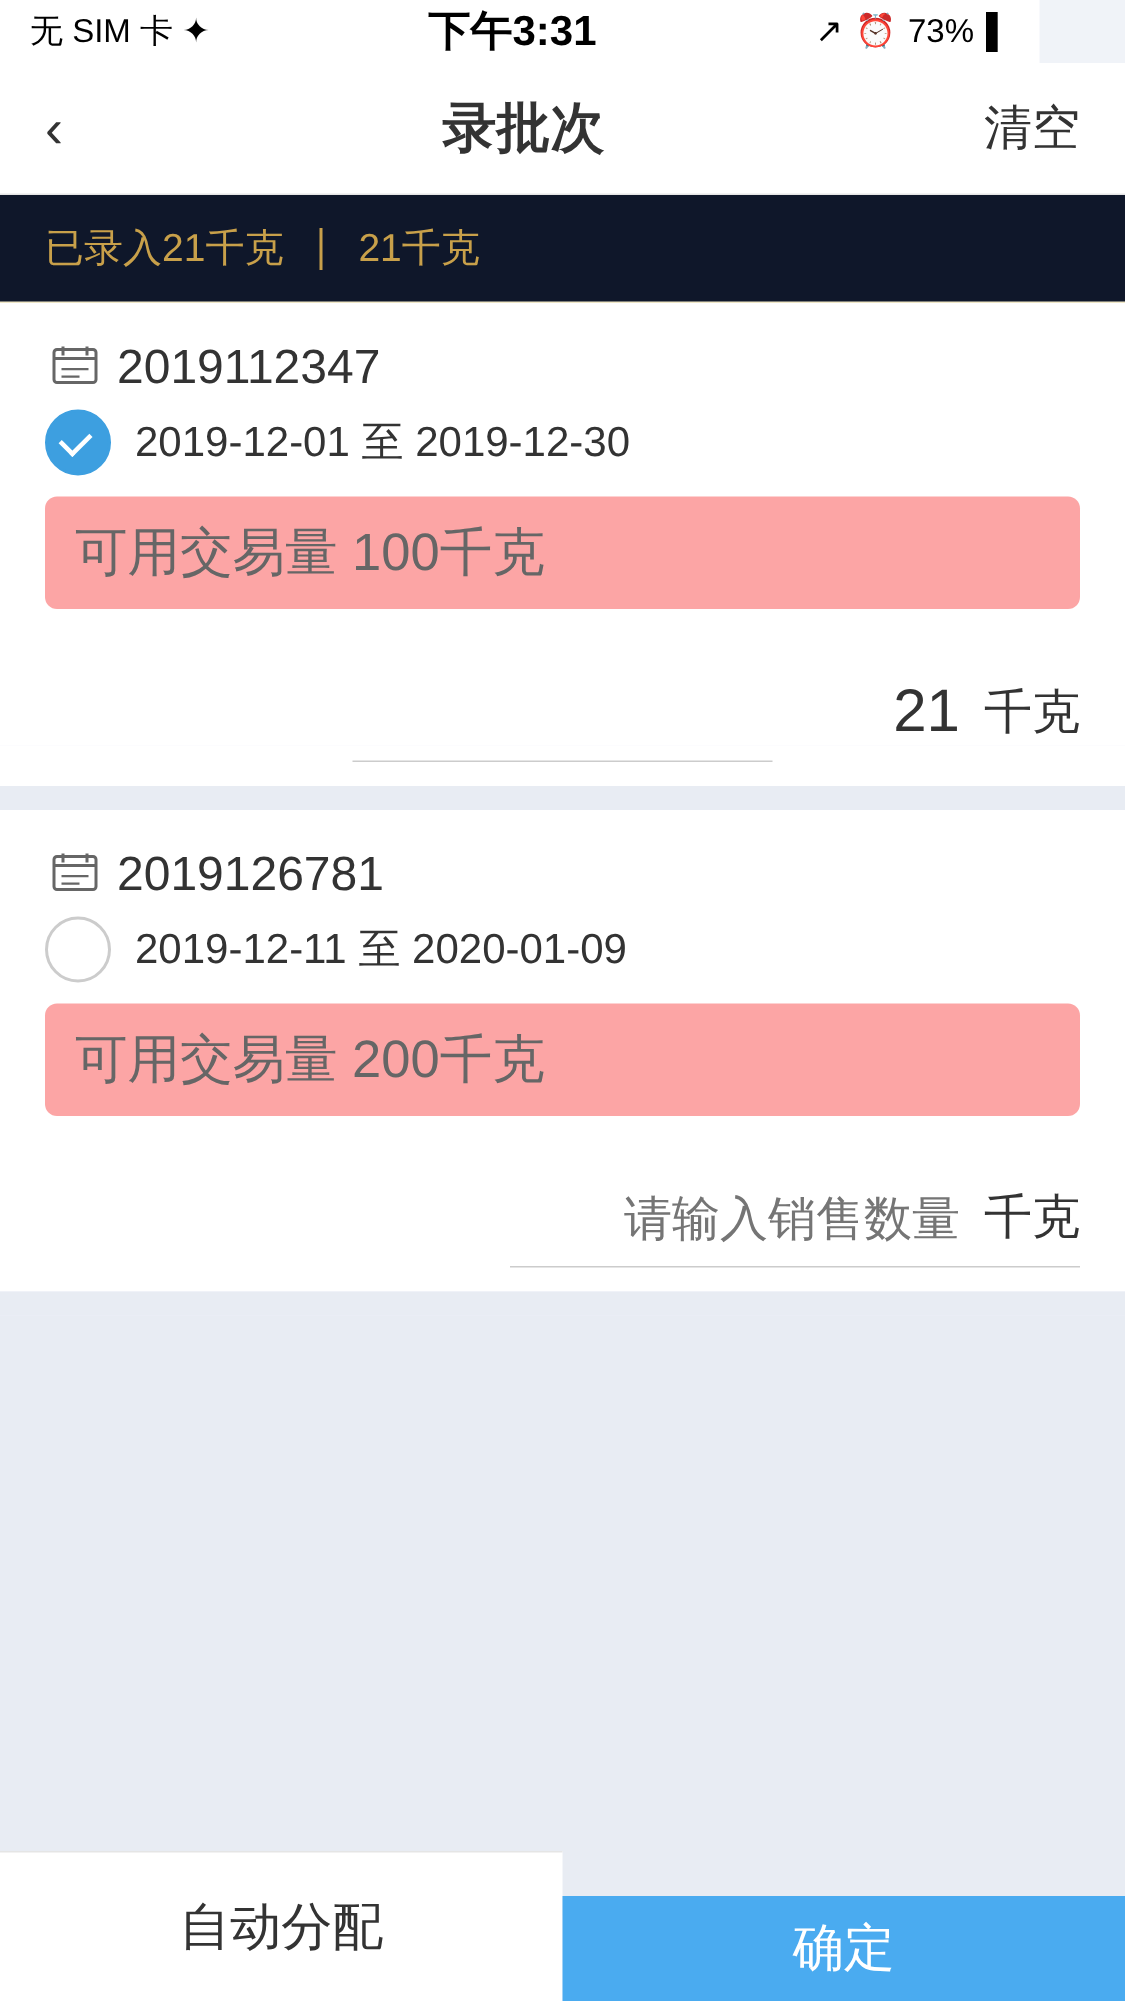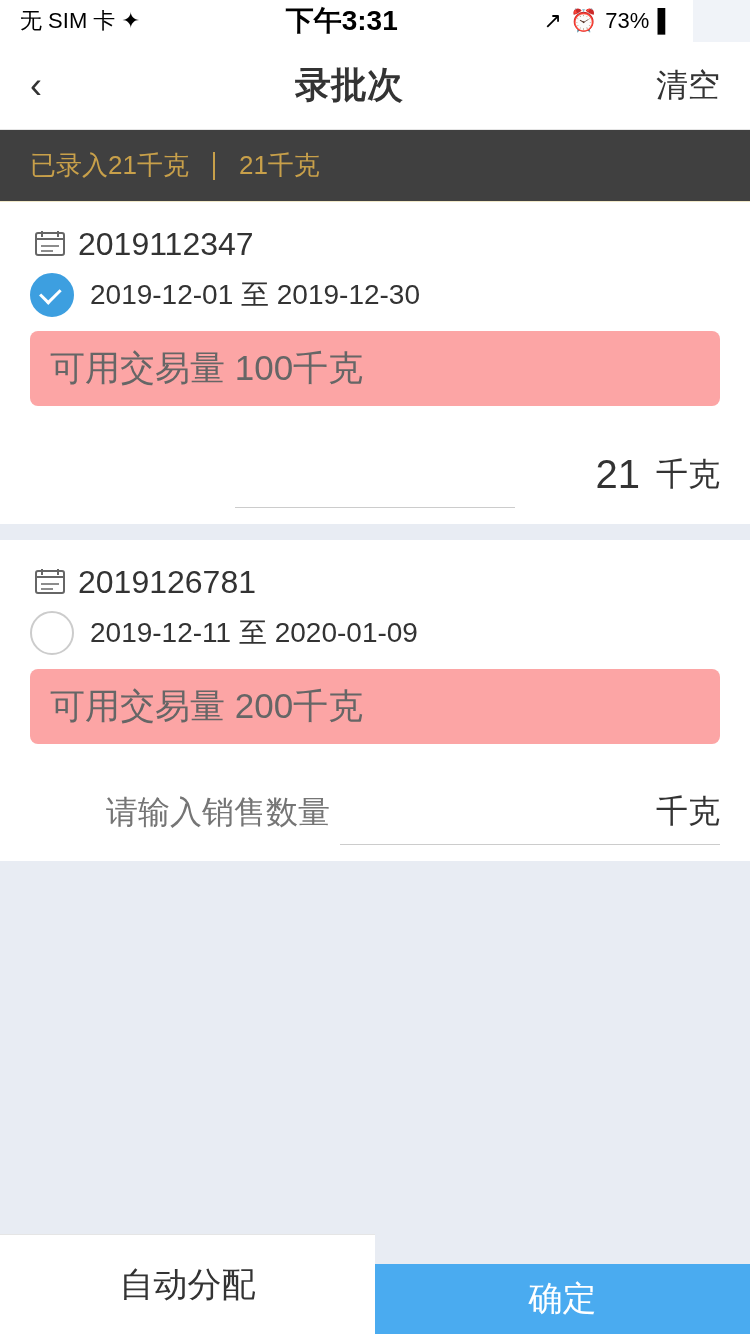--- a/index.html
+++ b/index.html
@@ -66,21 +66,21 @@
       color: #333;
     }
     .nav-action {
       font-size: 32px;
       color: #333;
       cursor: pointer;
     }
 
     
     .info-banner {
-      background: #404040;
+      background: #0f172a;
       padding: 18px 30px;
       display: flex;
       align-items: center;
       gap: 0;
       border-bottom: 1px solid #f0e8c8;
     }
     .info-banner-text {
       font-size: 26px;
       color: #c8a04a;
     }
@@ -200,21 +200,21 @@
     
     .section-sep {
       height: 16px;
       background: #e8ecf3;
     }
 
     
     .input-row {
       display: flex;
       align-items: center;
-      justify-content: space-between;
+      justify-content: flex-end;
       padding: 20px 30px 0 30px;
       background: #fff;
       gap: 16px;
     }
     .quantity-input {
       border: none;
       outline: none;
       font-size: 32px;
       color: #bbb;
       text-align: right;

